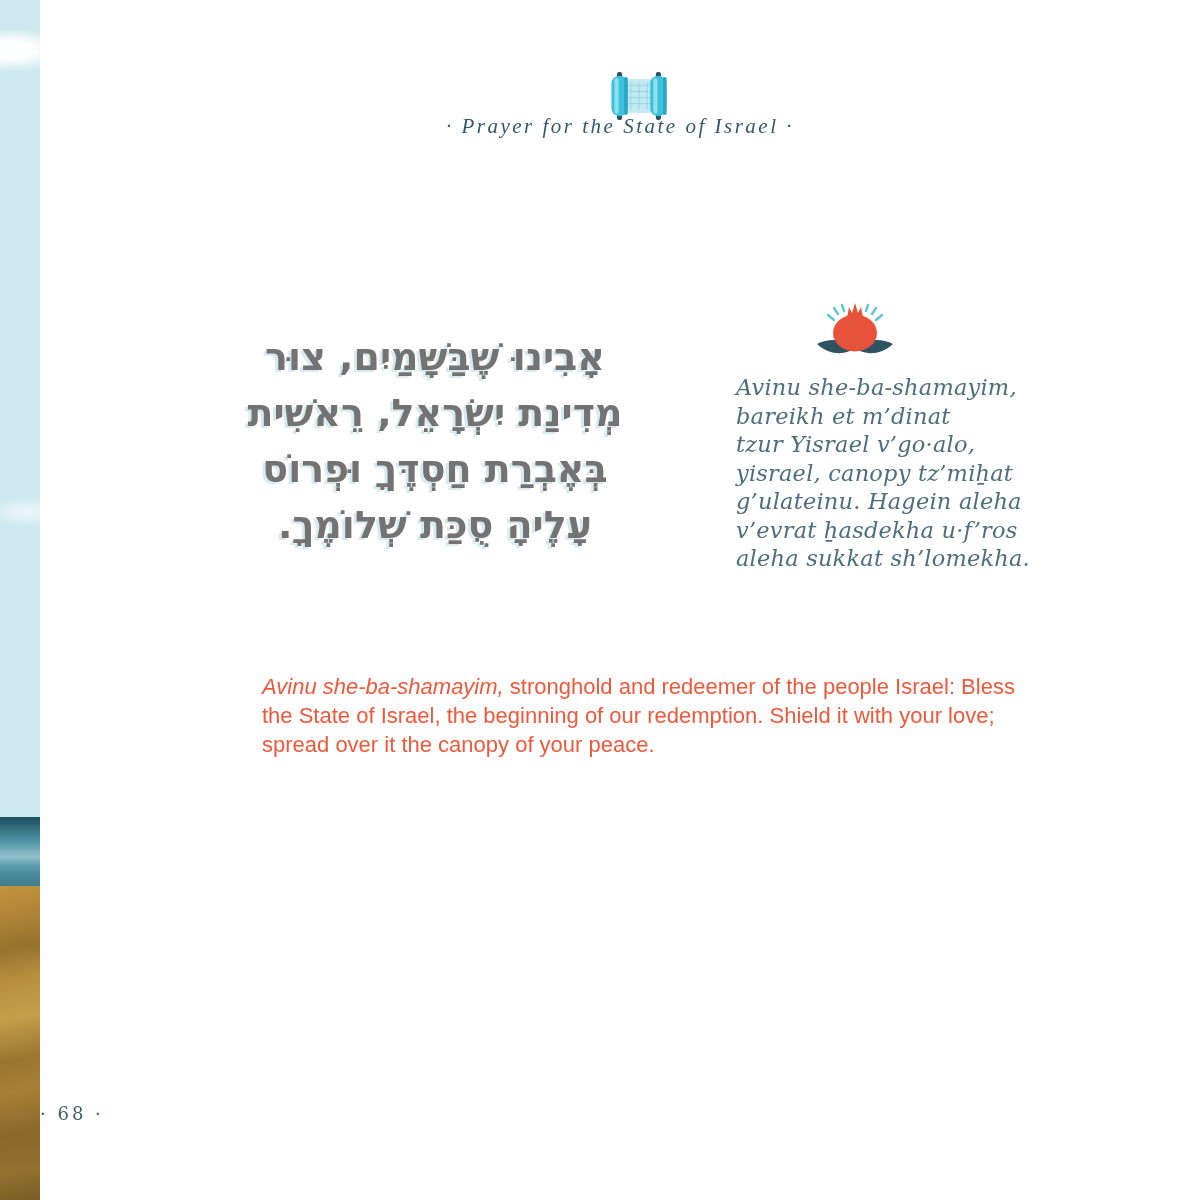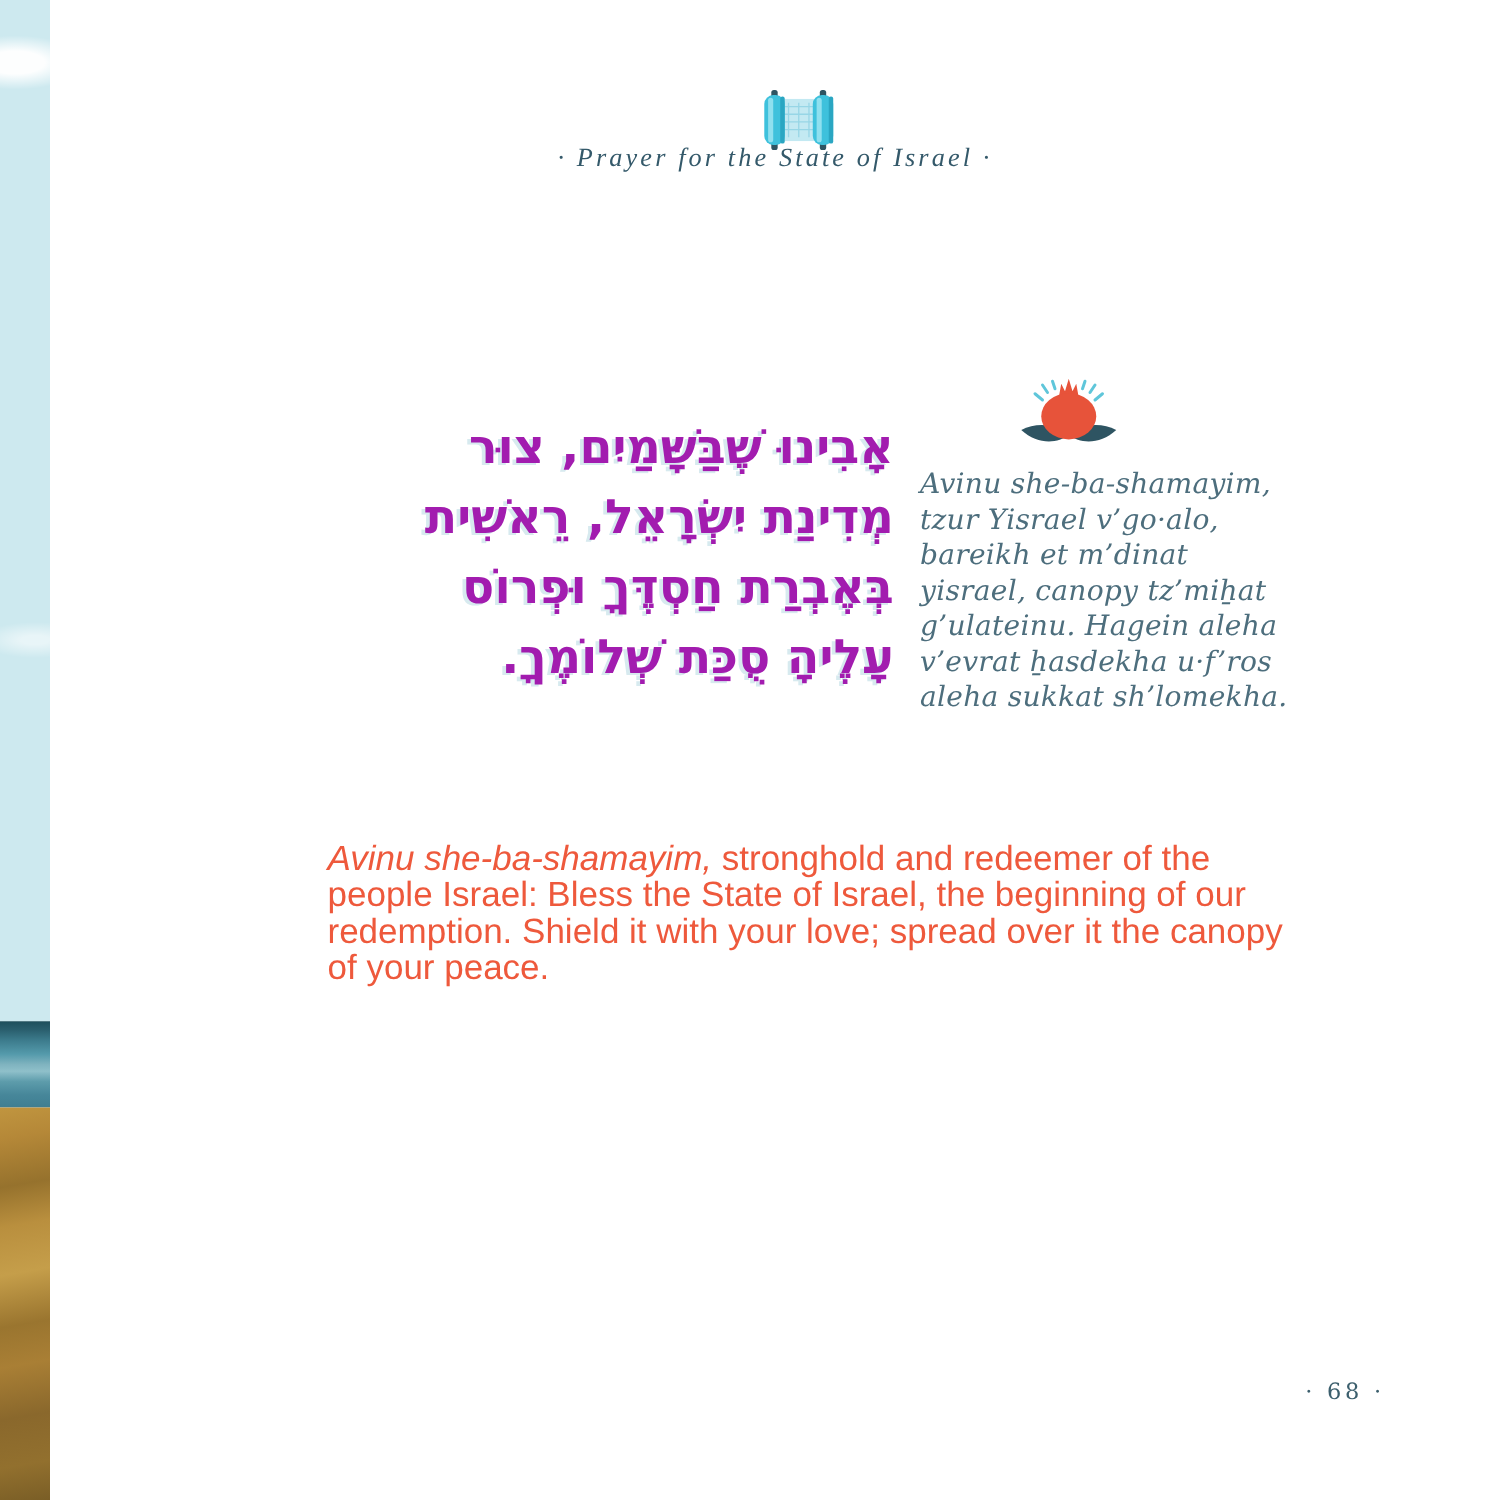--- a/index.html
+++ b/index.html
@@ -35,45 +35,45 @@
   .scroll-icon{position:absolute;left:603px;top:72px;width:72px;height:48px;}
   .page-title{
     position:absolute;left:40px;top:114px;width:1160px;
     text-align:center;font-style:italic;font-size:21px;letter-spacing:2.5px;
     color:#34596a;
   }
 
   
   .hebrew{
     position:absolute;right:485px;top:329px;width:560px;
-    direction:rtl;text-align:right;
+    direction:rtl;text-align:center;
     font-family:"DejaVu Sans",sans-serif;font-weight:700;
-    font-size:38px;line-height:56px;color:#a21caf;
+    font-size:38px;line-height:56px;color:#737373;
     text-shadow:-3px 2px 0 rgba(183,216,226,0.55);
   }
 
   
   .pomegranate-icon{position:absolute;left:810px;top:300px;width:90px;height:60px;}
   .translit{
     position:absolute;left:736px;top:373px;width:310px;
     font-family:"DejaVu Serif",serif;font-style:italic;
     font-size:22.5px;line-height:28.5px;color:#4d6e7d;letter-spacing:0.2px;
   }
 
   
   .translation{
     position:absolute;left:262px;top:672px;width:766px;
     font-family:"Liberation Sans",sans-serif;
-    font-size:28px;line-height:29px;color:#ee593c;
+    font-size:22px;line-height:29px;color:#ee593c;
   }
   .translation .lead{font-style:italic;}
 
   
   .page-number{
-    position:absolute;left:40px;top:1103px;width:1068px;text-align:right;
+    position:absolute;left:40px;top:1103px;width:1068px;text-align:left;
     font-family:"DejaVu Serif",serif;font-size:18px;letter-spacing:3px;color:#3c5f6d;
   }
 </style>
 </head>
 <body>
 
 <div class="canvas">
 
   <div class="strip">
     <div class="strip-sky"></div>
@@ -127,22 +127,22 @@
         <line x1="62" y1="14" x2="66" y2="8"></line>
         <line x1="56" y1="11" x2="58" y2="5"></line>
       </g>
       <path d="M37,18 L39,7 L42,13 L45,3 L48,13 L51,7 L53,18 Z" fill="#e7533a"></path>
       <ellipse cx="45" cy="33" rx="22" ry="18.5" fill="#e7533a"></ellipse>
     </svg>
   </div>
 
   <div class="translit">
     <div>Avinu she-ba-shamayim,</div>
+    <div>bareikh et m’dinat</div>
     <div>tzur Yisrael v’go·alo,</div>
-    <div>bareikh et m’dinat</div>
     <div>yisrael, canopy tz’miẖat</div>
     <div>g’ulateinu. Hagein aleha</div>
     <div>v’evrat ẖasdekha u·f’ros</div>
     <div>aleha sukkat sh’lomekha.</div>
   </div>
 
   <div class="translation"><span class="lead">Avinu she-ba-shamayim,</span><span> stronghold and redeemer of the people Israel: Bless the State of Israel, the beginning of our redemption. Shield it with your love; spread over it the canopy of your peace.</span></div>
 
   <div class="page-number">· 68 ·</div>
 

